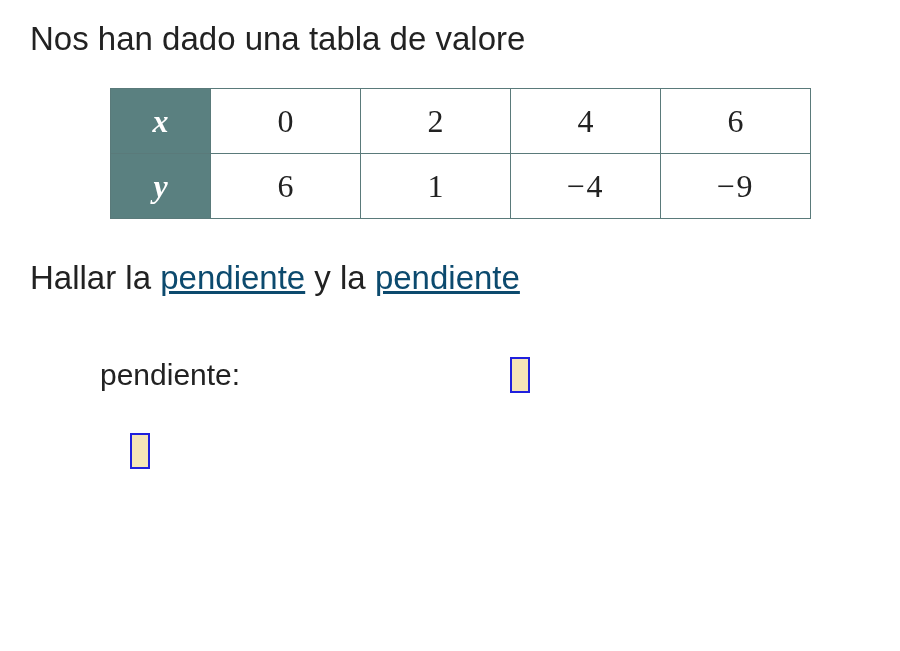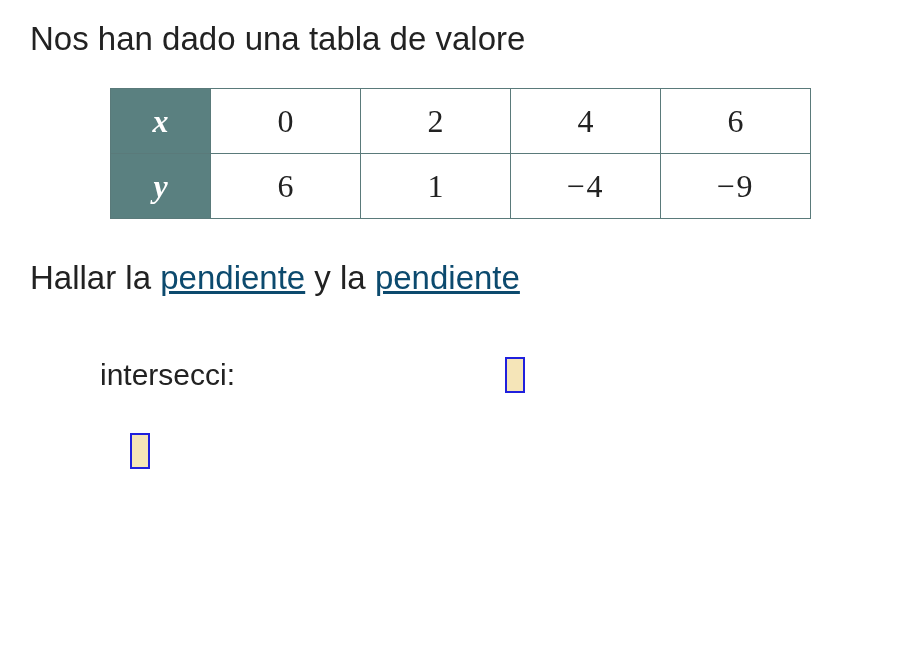--- a/index.html
+++ b/index.html
@@ -122,21 +122,21 @@
     </tbody>
       </table>
   </div>
 
   <div class="instruction">
     <span>Hallar la </span><span class="link">pendiente</span><span> y la </span><span class="link">pendiente</span>
   </div>
 
   <div class="answers">
     <div class="answer-row row1">
-      <span class="answer-label">intersecci:</span>
+      <span class="answer-label">pendiente:</span>
       <span style="display:inline-block;width:270px;"></span>
       <span class="answer-input"></span>
     </div>
     <div class="answer-row row2">
       <span style="display:inline-block;width:30px;"></span>
       <span class="answer-input"></span>
     </div>
   </div>
 
 </div>

